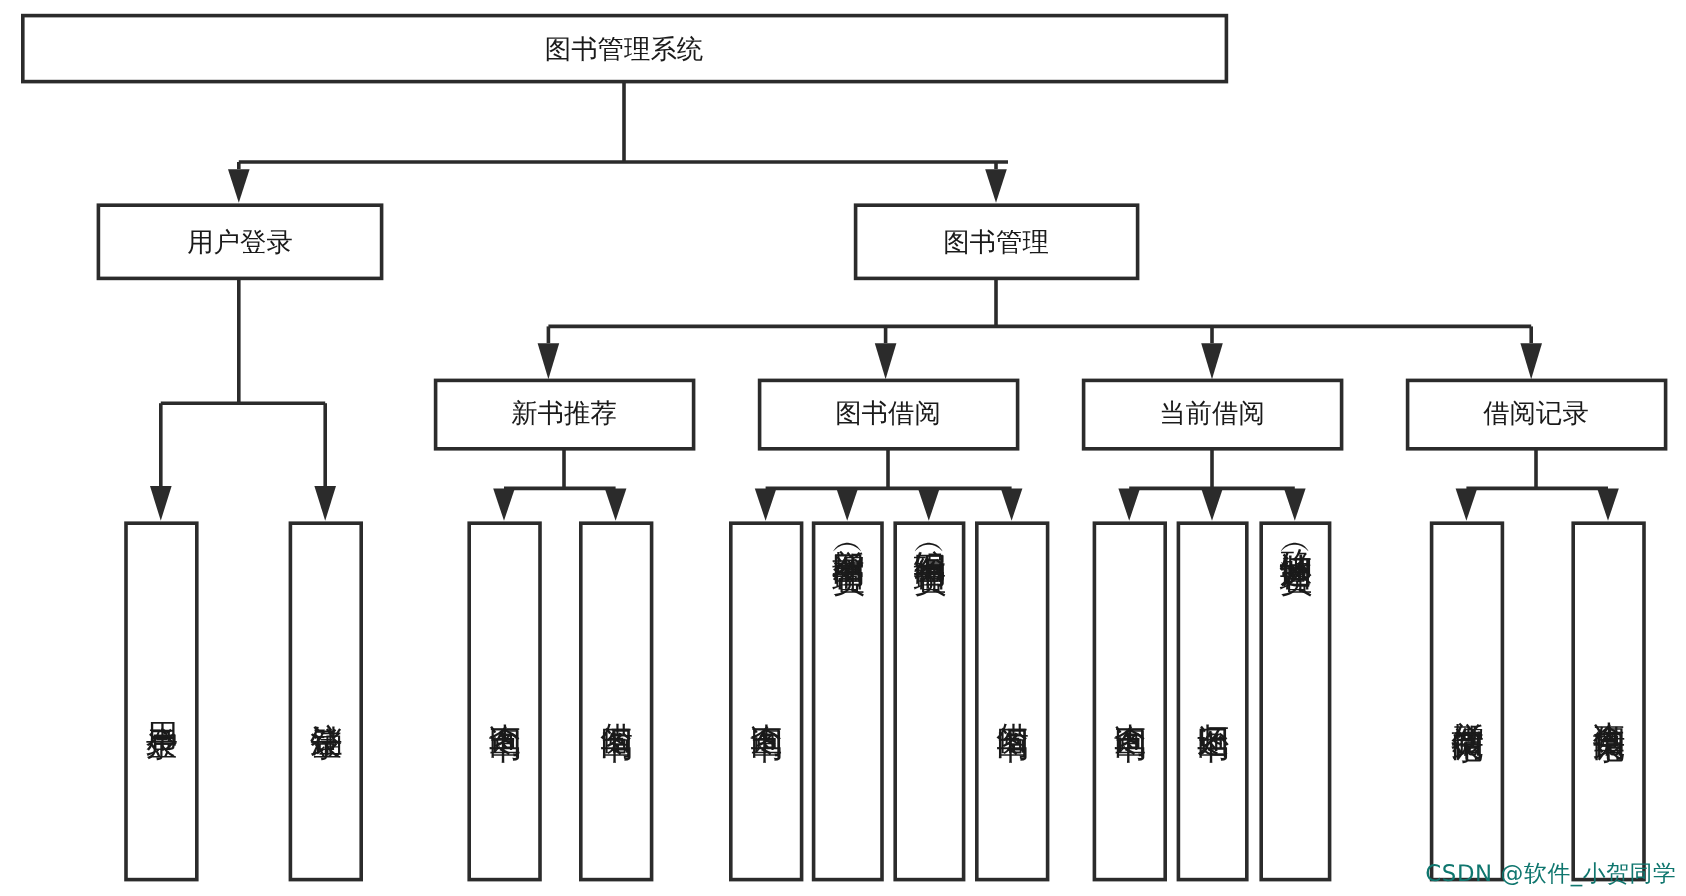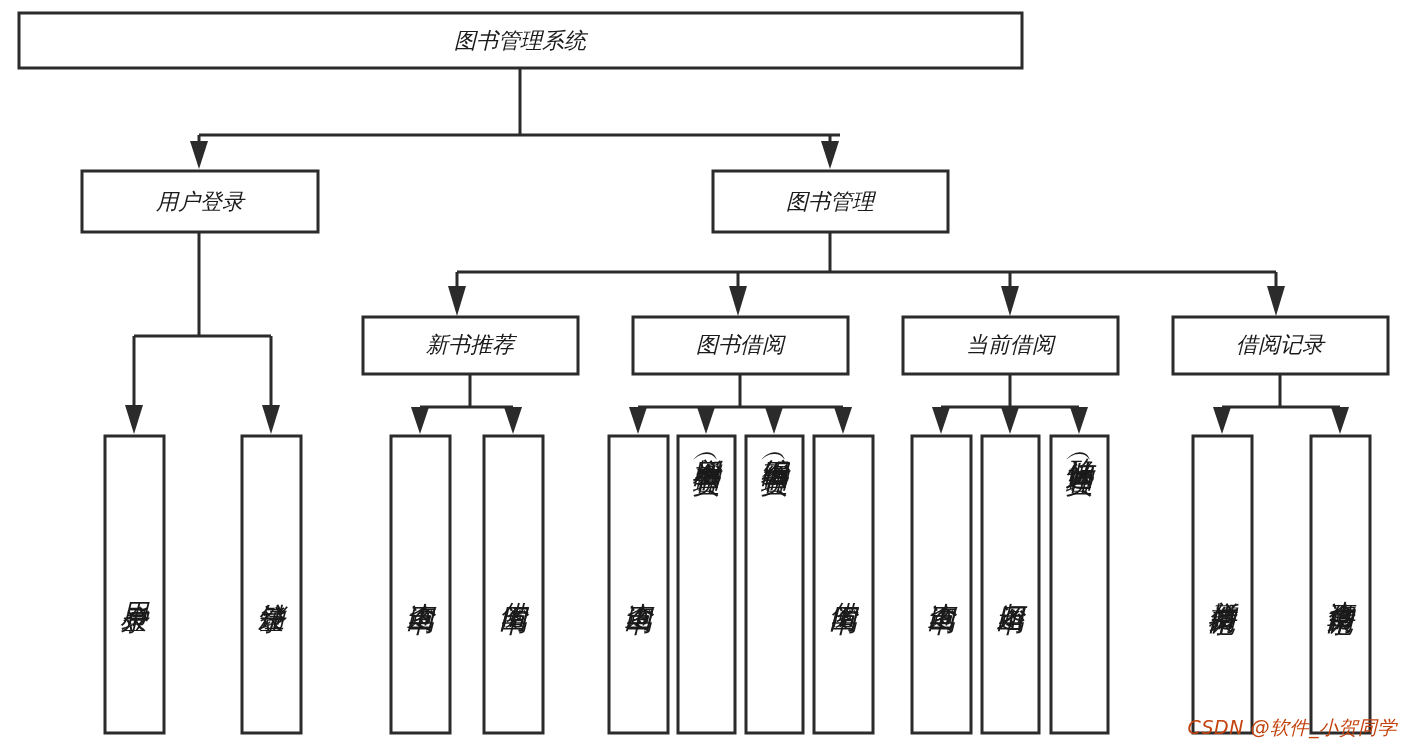--- a/index.html
+++ b/index.html
@@ -12,21 +12,20 @@
     height: 747px;
     font-family: "DejaVu Sans", "Liberation Sans", sans-serif;
     overflow: hidden;
     position: relative;
   }
   #diagram-root {
     position: relative;
     width: 1405px;
     height: 747px;
     background: #ffffff;
-    font-style: italic;
   }
   svg.diagram-svg {
     position: absolute;
     left: 0;
     top: 0;
     width: 1405px;
     height: 747px;
   }
   .node-box {
     fill: #ffffff;
@@ -67,21 +66,21 @@
     display: flex;
     align-items: center;
     justify-content: center;
   }
   .watermark {
     position: absolute;
     right: 8px;
     bottom: 6px;
     font-family: "DejaVu Sans", "Liberation Sans", sans-serif;
     font-size: 19px;
-    color: #c2410c;
+    color: #0f766e;
     white-space: nowrap;
     letter-spacing: 0.5px;
   }
 </style>
 </head>
 <body>
 
 <div id="diagram-root">
 
   <svg class="diagram-svg" viewBox="0 0 1405 747" xmlns="http://www.w3.org/2000/svg">

